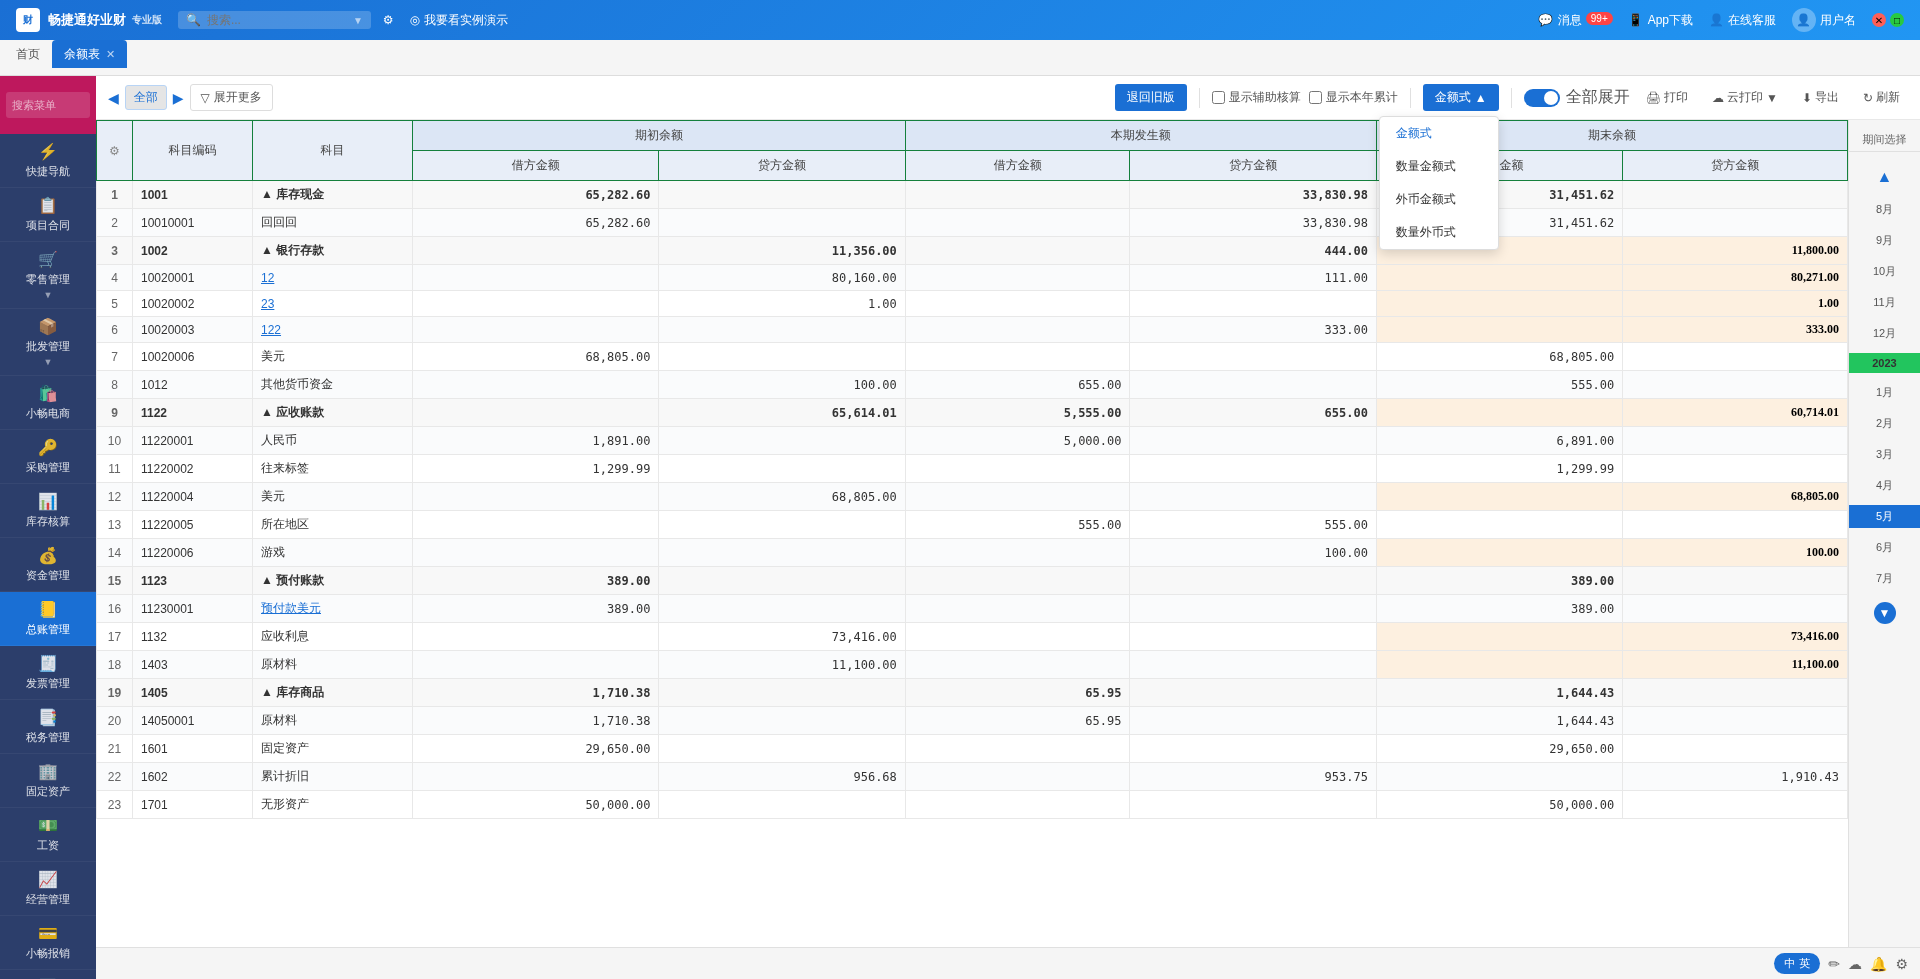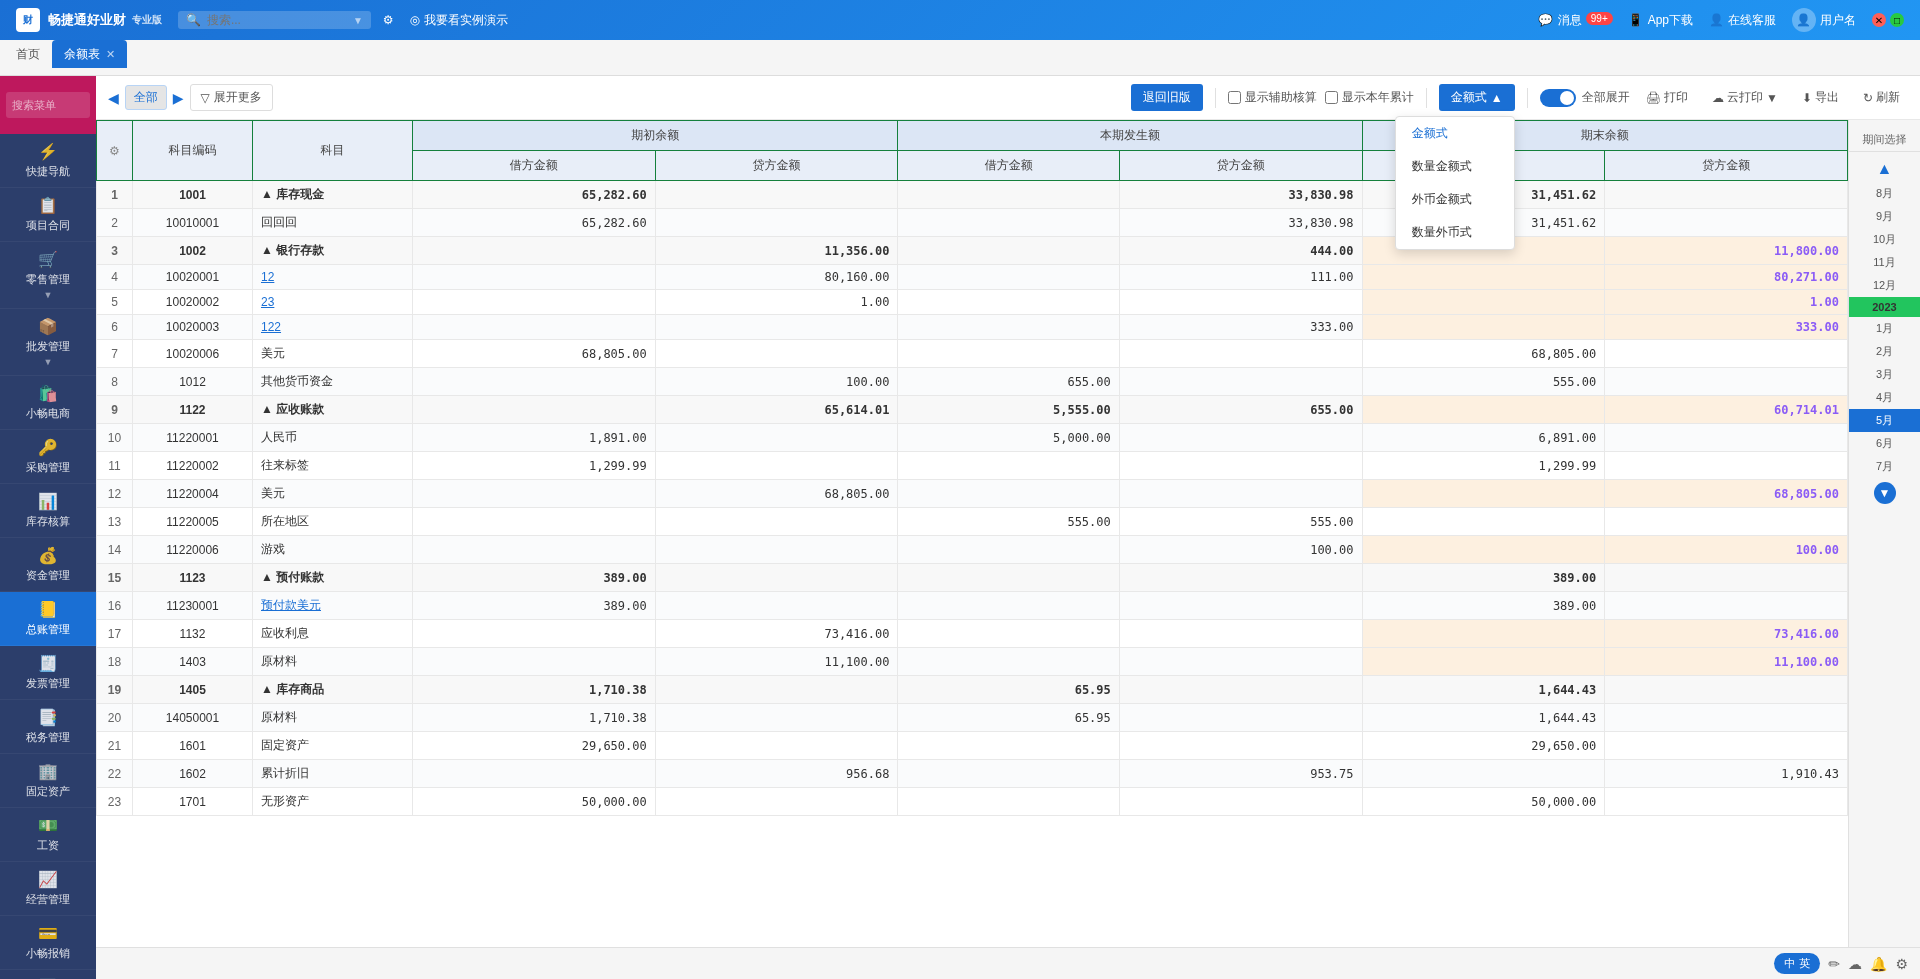--- a/index.html
+++ b/index.html
@@ -177,21 +177,21 @@
       cursor: pointer;
       display: flex;
       align-items: center;
       gap: 4px;
       position: relative;
     }
     .toggle-switch {
       display: flex;
       align-items: center;
       gap: 6px;
-      font-size: 12px;
+      font-size: 16px;
       color: #555;
     }
     .toggle {
       width: 36px;
       height: 18px;
       background: #1a6fd4;
       border-radius: 9px;
       position: relative;
       cursor: pointer;
     }
@@ -243,25 +243,25 @@
     thead th.group-header {
       background: #dce6f5;
     }
     tbody td {
       border: 1px solid #e8e8e8;
       padding: 5px 8px;
       white-space: nowrap;
     }
     tbody tr:nth-child(even) { background: #fafbfc; }
     .num-col { text-align: center; color: #666; }
-    .code-col { text-align: center; color: #333; margin-left: 28px; }
+    .code-col { color: #333; margin-left: 28px; }
     .name-col { color: #333; }
     .name-col a { color: #1a6fd4; text-decoration: underline; cursor: pointer; }
     .amount-col { text-align: right; color: #333; font-family: monospace; }
-    .amount-col.highlight { background: #fdf0e0; color: #8b5cf6; font-weight: bold; }
+    .amount-col.highlight { background: #fdf0e0; color: #000000; font-weight: bold; font-family: Liberation Serif, serif; }
     .parent-row { font-weight: bold; }
     .parent-row td { background: #f8f8f8; }
     .settings-icon { color: #888; cursor: pointer; }
 
     
     .dropdown-menu {
       position: absolute;
       top: 44px;
       background: white;
       border: 1px solid #ddd;
@@ -281,21 +281,21 @@
 
     
     .right-panel {
       width: 72px;
       background: #f5f5f5;
       border-left: 1px solid #e0e0e0;
       display: flex;
       flex-direction: column;
       align-items: center;
       padding-top: 8px;
-      gap: 0;
+      gap: 8px;
       flex-shrink: 0;
       overflow: hidden;
     }
     .right-panel-header {
       font-size: 11px;
       color: #666;
       text-align: center;
       padding: 4px;
       border-bottom: 1px solid #e0e0e0;
       width: 100%;

